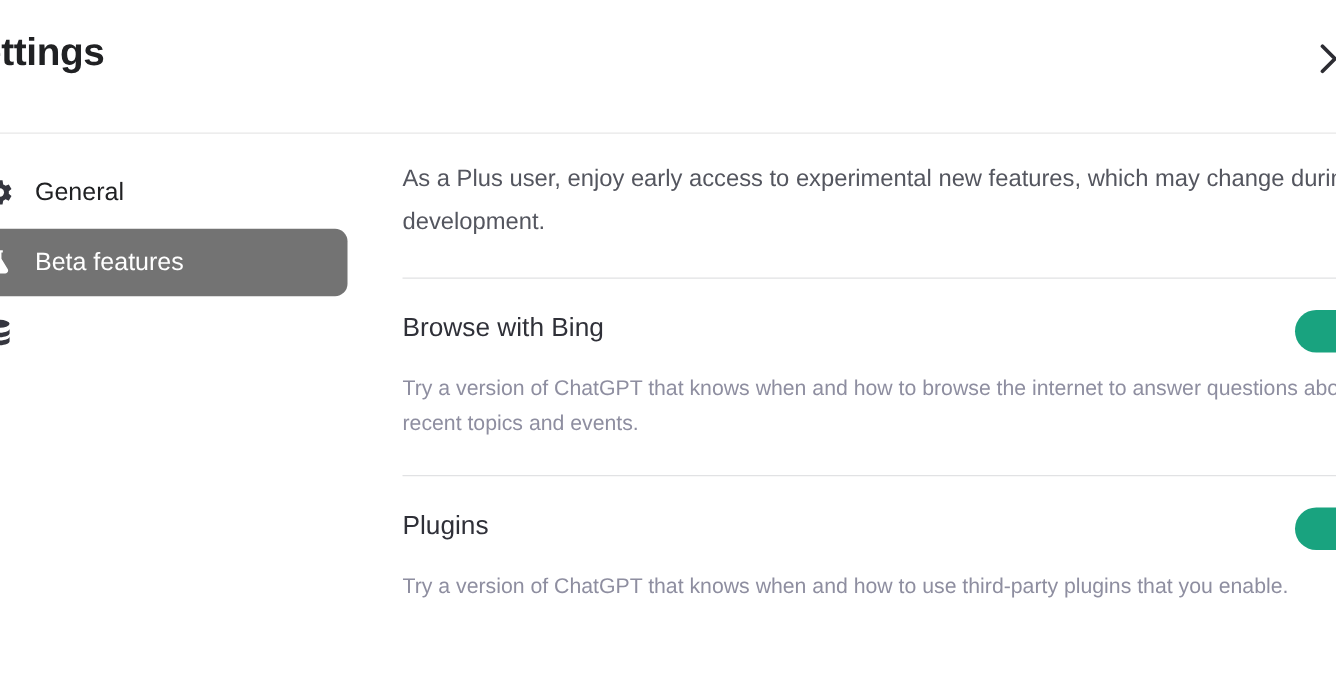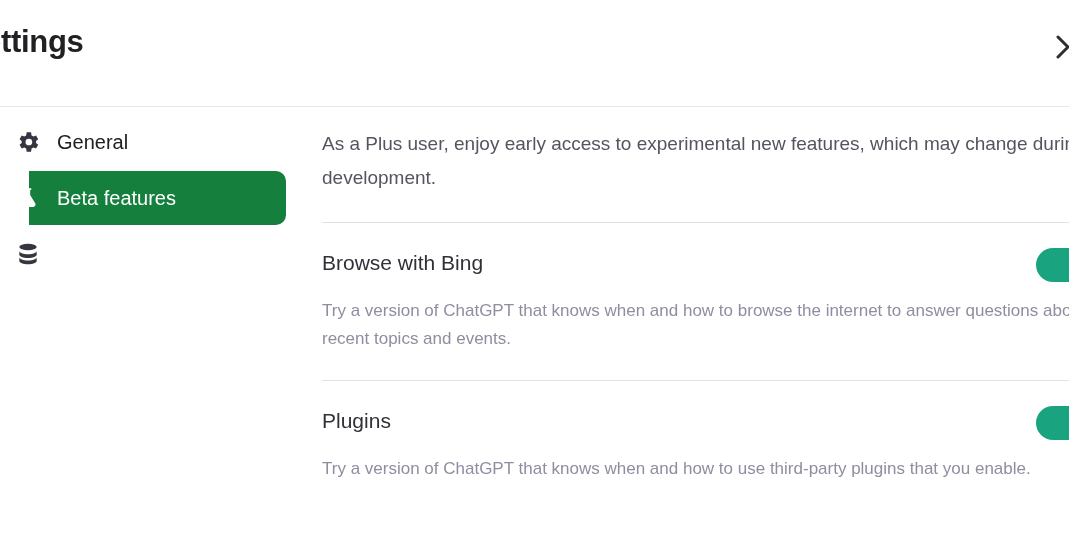--- a/index.html
+++ b/index.html
@@ -59,23 +59,22 @@
     overflow: hidden;
   }
   .close-button svg {
     display: block;
   }
 
   
   .sidebar {
     position: absolute;
     left: 0;
-    top: 115px;
+    top: 127px;
     width: 300px;
-    padding-left: 29px;
   }
   .sidebar-item {
     position: relative;
     display: flex;
     align-items: center;
     height: 54px;
     margin-bottom: 2px;
     padding-left: 0;
     border-radius: 0 10px 10px 0;
     cursor: pointer;
@@ -95,22 +94,22 @@
   }
   .sidebar-item .label {
     position: absolute;
     left: 28px;
     font-size: 20px;
     font-weight: 400;
     color: #202123;
     white-space: nowrap;
   }
   .sidebar-item.selected {
-    width: 257px;
-    background: #15803d;
+    width: 278px;
+    background: #737373;
   }
   .sidebar-item.selected .label {
     color: #ffffff;
   }
 
   
   .content {
     position: absolute;
     left: 322px;
     top: 127px;

